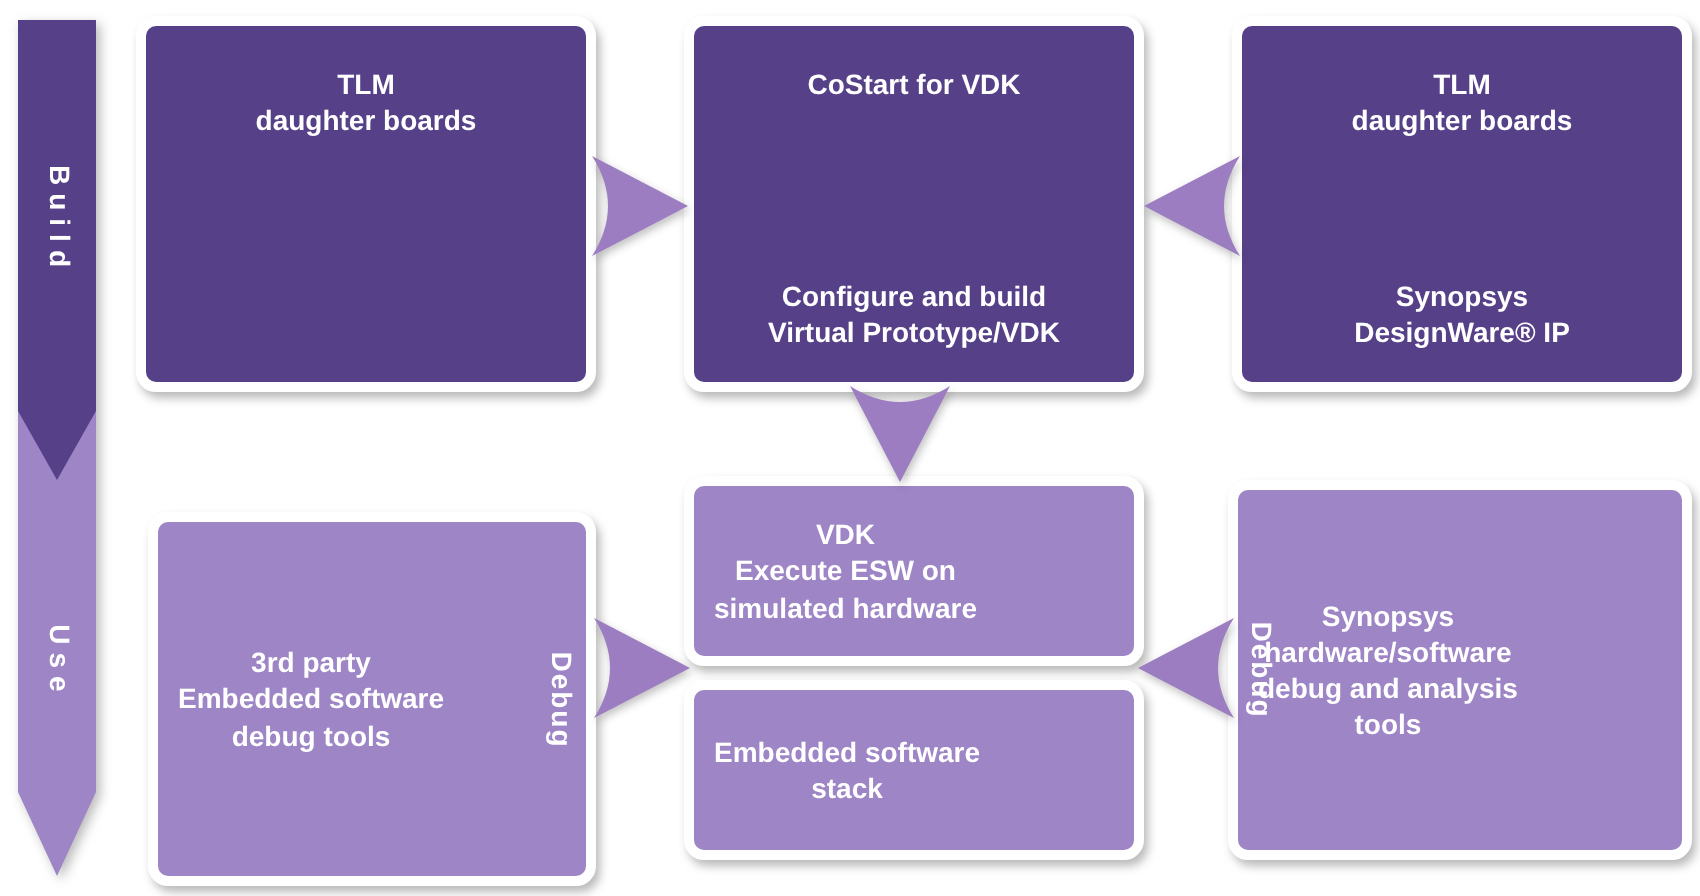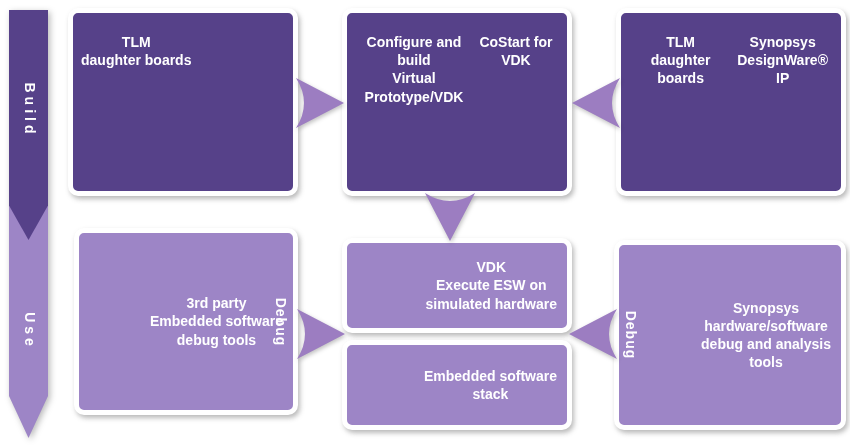--- a/index.html
+++ b/index.html
@@ -38,28 +38,28 @@
   
   .box{
     position:absolute;box-sizing:border-box;
     border:5px solid #fff;border-radius:10px;
     box-shadow:2px 3px 5px rgba(80,80,80,0.4);
     color:var(--text);font-weight:bold;font-size:14px;line-height:1.3;
     text-align:center;
   }
   .box.dark{background:var(--dark-purple);}
   .box.light{background:var(--light-purple);}
-  .box-split{display:flex;flex-direction:row;justify-content:space-between;
+  .box-split{display:flex;flex-direction:column;justify-content:space-between;
     padding:20px 8px 16px;}
-  .box-center{display:flex;align-items:center;justify-content:flex-end;padding:6px 10px;}
+  .box-center{display:flex;align-items:center;justify-content:flex-start;padding:6px 10px;}
   .pre{white-space:pre-line;}
   #box-top-left{left:68px;top:8px;width:230px;height:188px;}
   #box-top-middle{left:342px;top:8px;width:230px;height:188px;}
   #box-top-right{left:616px;top:8px;width:230px;height:188px;}
-  #box-bottom-left{left:74px;top:228px;width:224px;height:187px;}
+  #box-bottom-left{left:74px;top:256px;width:224px;height:187px;}
   #box-vdk{left:342px;top:238px;width:230px;height:95px;}
   #box-stack{left:342px;top:340px;width:230px;height:90px;}
   #box-bottom-right{left:614px;top:240px;width:232px;height:190px;}
   .side-label{
     position:absolute;writing-mode:vertical-rl;
     color:var(--text);font-weight:bold;font-size:14px;letter-spacing:1px;
     top:50%;transform:translateY(-50%);white-space:nowrap;
   }
   .side-label.at-right{right:3px;}
   .side-label.at-left{left:3px;}
@@ -83,23 +83,23 @@
   </div>
   <span class="ribbon-label build">Build</span>
   <span class="ribbon-label use">Use</span>
 
   <div class="box dark box-split" id="box-top-left">
     <div class="pre">TLM
 daughter boards</div>
   </div>
 
   <div class="box dark box-split" id="box-top-middle">
+    <div class="pre">CoStart for VDK</div>
     <div class="pre">Configure and build
 Virtual Prototype/VDK</div>
-    <div class="pre">CoStart for VDK</div>
   </div>
 
   <div class="box dark box-split" id="box-top-right">
     <div class="pre">TLM
 daughter boards</div>
     <div class="pre">Synopsys
 DesignWare® IP</div>
   </div>
 
   <div class="box light box-center" id="box-bottom-left">

